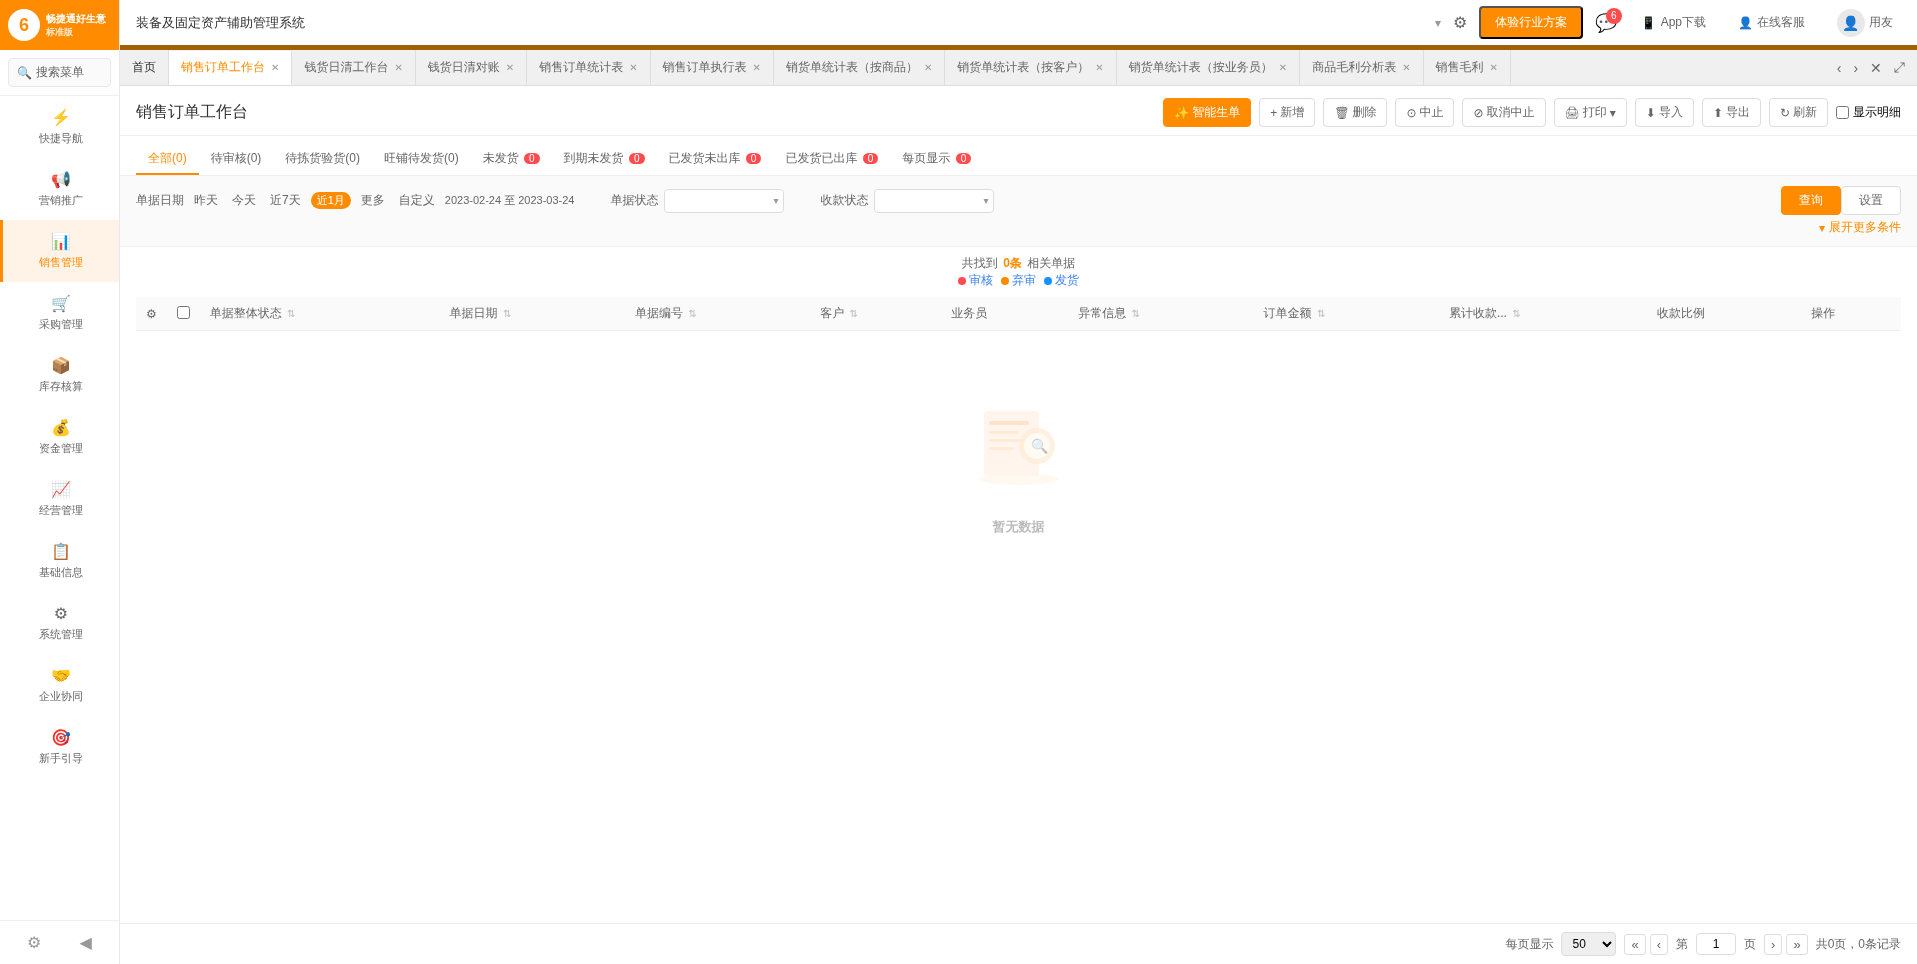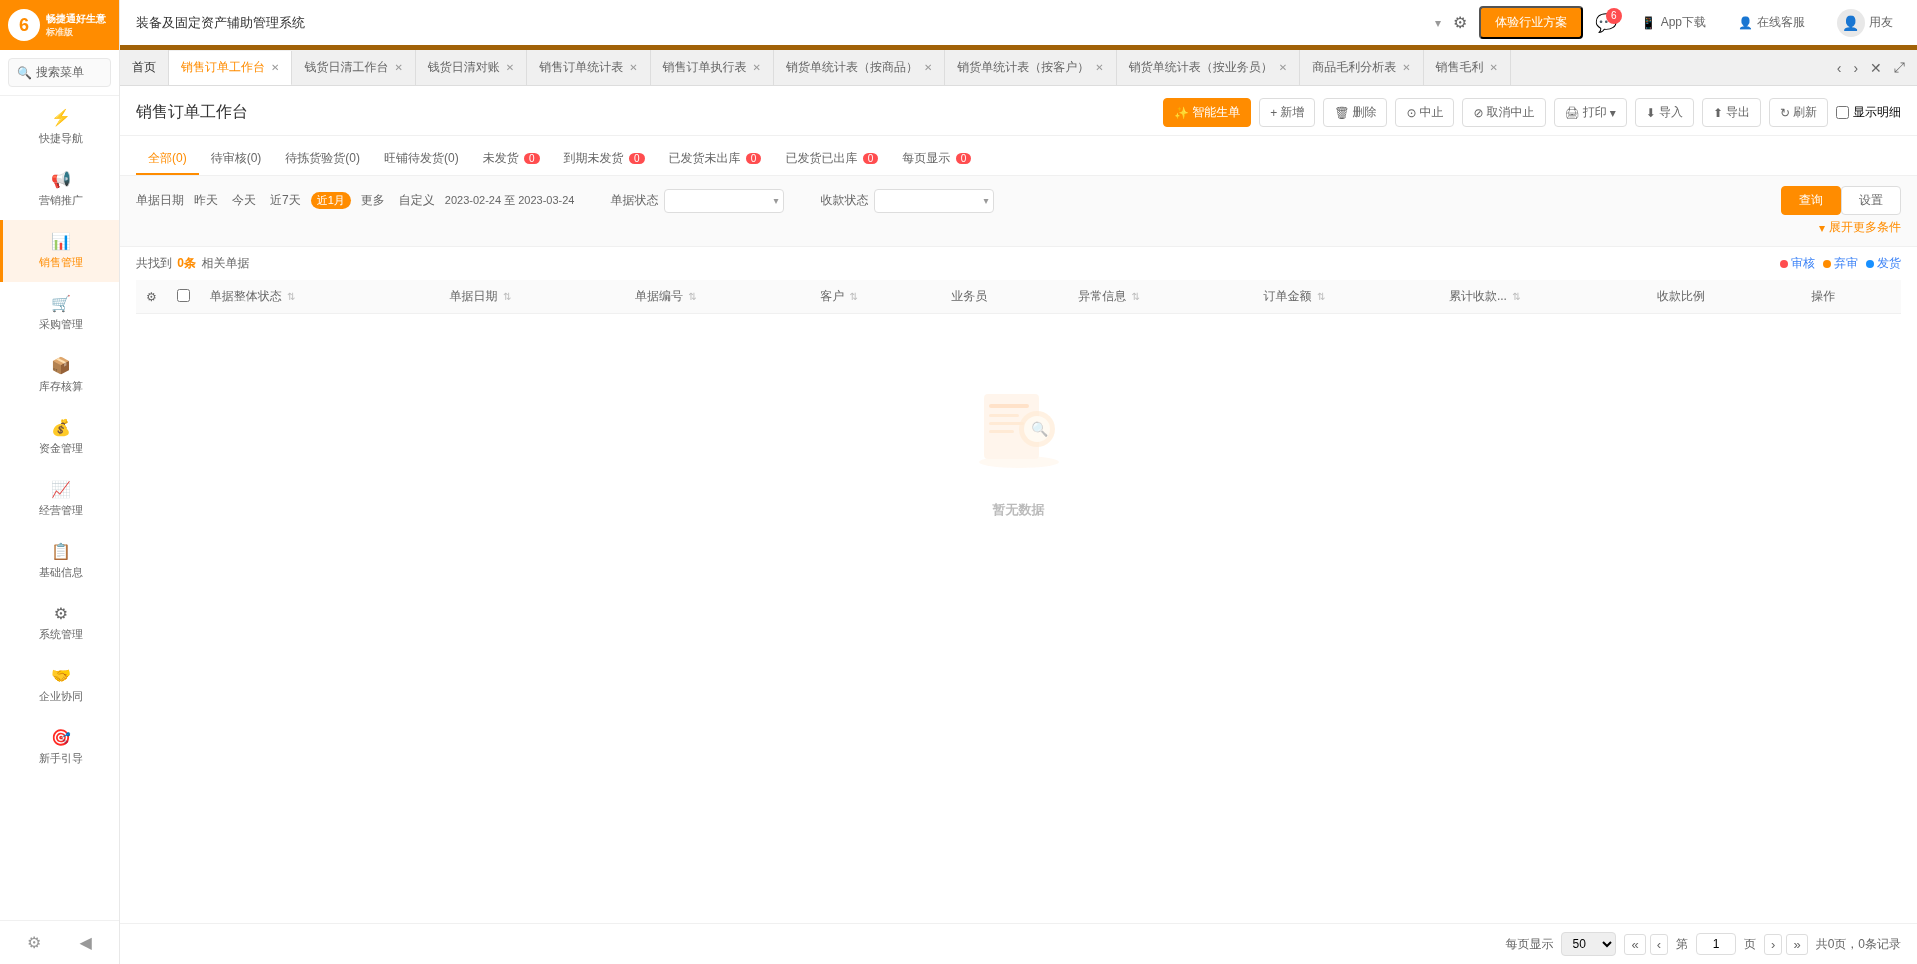--- a/index.html
+++ b/index.html
@@ -66,21 +66,21 @@
     .filter-date-options { display: flex; gap: 6px; align-items: center; }
     .date-opt { cursor: pointer; color: #666; font-size: 12px; padding: 2px 4px; }
     .date-range { color: #666; font-size: 11px; }
     .filter-select { border: 1px solid #ddd; border-radius: 4px; padding: 4px 20px 4px 8px; background: white; font-size: 12px; color: #666; cursor: pointer; min-width: 120px; appearance: none; position: relative; }
     .filter-select-wrapper { position: relative; display: inline-flex; align-items: center; }
     .filter-select-wrapper::after { content: '▾'; position: absolute; right: 6px; color: #999; pointer-events: none; font-size: 10px; }
     .expand-filter { display: flex; align-items: center; gap: 4px; cursor: pointer; color: #ff8c00; font-size: 12px; margin-left: auto; }
 
     
     .table-area { flex: 1; overflow: auto; padding: 0 16px; }
-    .table-summary { display: flex; justify-content: space-between; align-items: center; padding: 8px 0; color: #666; font-size: 12px; }
+    .table-summary { display: flex; justify-content: space-between; align-items: center; padding: 8px 0; color: #666; font-size: 12px; flex-direction: column; }
     .table-summary .count-num { color: #ff8c00; font-weight: bold; }
     .table-action-btns { display: flex; gap: 8px; }
     .tbl-action-btn { display: flex; align-items: center; gap: 3px; cursor: pointer; color: #3b82f6; font-size: 12px; }
     .tbl-action-btn .dot { width: 8px; height: 8px; border-radius: 50%; display: inline-block; }
     .dot-red { background: #ff4d4f; }
     .dot-orange { background: #ff8c00; }
     .dot-blue { background: #1890ff; }
 
     table { width: 100%; border-collapse: collapse; font-size: 12px; }
     thead tr { background: #fafafa; }

